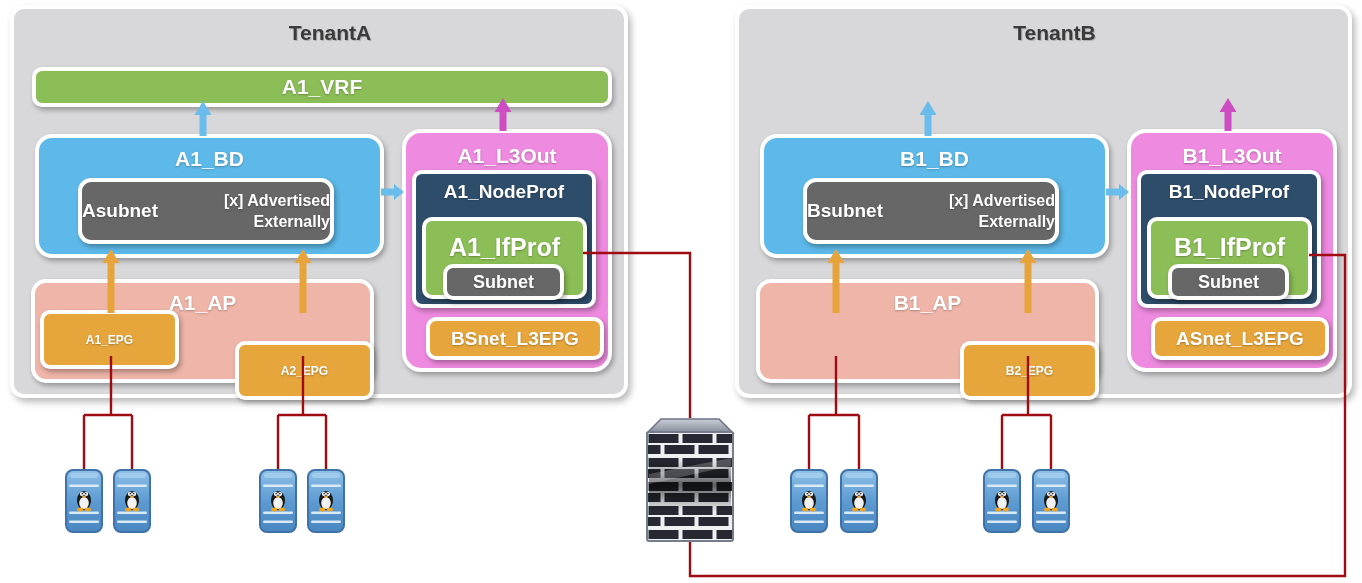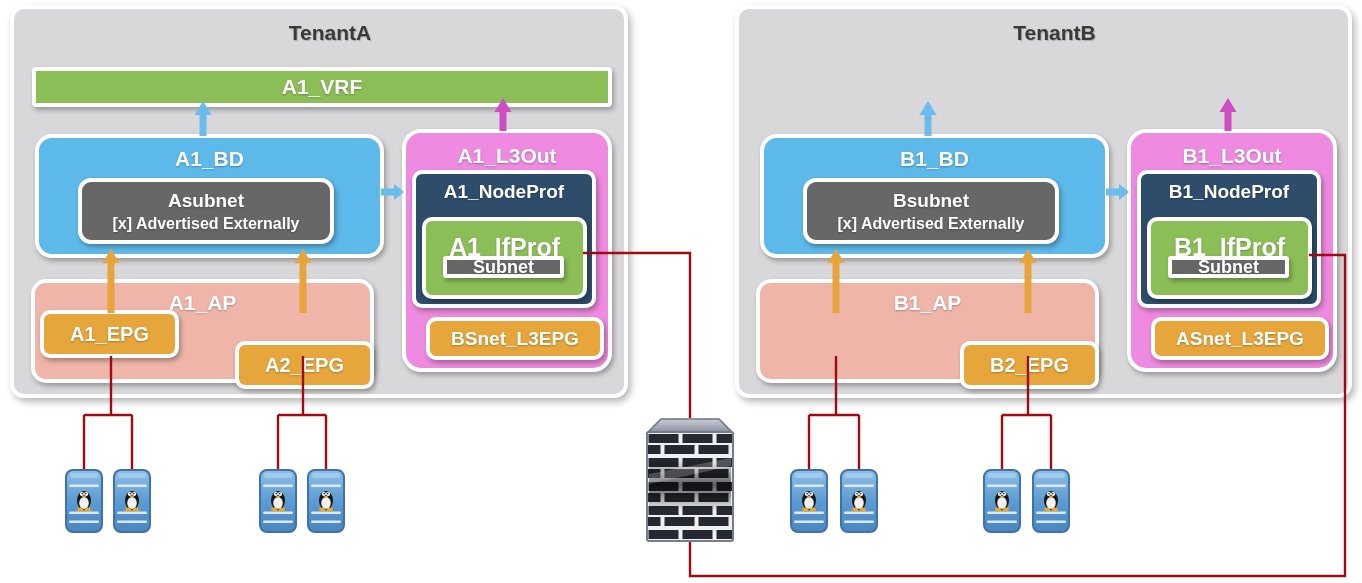--- a/index.html
+++ b/index.html
@@ -23,41 +23,41 @@
   .tenant-title{
     position:absolute;top:12px;left:11px;width:100%;text-align:center;
     font-size:21px;color:var(--title-gray);text-shadow:1px 1px 1px rgba(0,0,0,0.2);
   }
   .node{
     position:absolute;border:4px solid #fff;box-shadow:2px 3px 5px rgba(0,0,0,0.30);
     color:#fff;text-shadow:0 1px 2px rgba(0,0,0,0.28);box-sizing:border-box;
   }
   .box-label{position:absolute;left:0;width:100%;text-align:center;}
   
-  .vrf{left:18px;top:58px;width:580px;height:40px;background:var(--vrf-green);border-radius:4px;
+  .vrf{left:18px;top:58px;width:580px;height:40px;background:var(--vrf-green);border-radius:10px;
        display:flex;align-items:center;justify-content:center;font-size:21px;}
   .bd{left:21px;top:125px;width:349px;height:124px;background:var(--bd-blue);border-radius:17px;}
   .bd .box-label{top:9px;font-size:21px;}
   .bd-subnet{left:64px;top:169px;width:256px;height:66px;background:var(--subnet-gray);border-radius:13px;
-       display:flex;flex-direction:column;align-items:center;justify-content:center;text-align:right;}
+       display:flex;align-items:center;justify-content:center;text-align:right;}
   .bd-subnet .sub-title{font-size:19px;line-height:24px;}
   .bd-subnet .sub-note{font-size:16px;line-height:21px;}
   .ap{left:17px;top:270px;width:343px;height:104px;background:var(--ap-salmon);border-radius:15px;}
   .ap .box-label{top:8px;font-size:21px;}
-  .epg{top:301px;width:139px;height:48px;background:var(--epg-orange);border-radius:10px;
-       display:flex;align-items:center;justify-content:center;font-size:20px;}
+  .epg{top:301px;width:139px;height:59px;background:var(--epg-orange);border-radius:10px;
+       display:flex;align-items:center;justify-content:center;font-size:12px;}
   .epg-1{left:26px;}
   .epg-2{left:221px;margin-top:31px;}
   .l3out{left:388px;top:120px;width:210px;height:243px;background:var(--l3out-pink);border-radius:19px;}
   .l3out .box-label{top:11px;font-size:21px;}
   .nodeprof{left:398px;top:161px;width:184px;height:138px;background:var(--nodeprof-navy);border-radius:10px;}
   .nodeprof .box-label{top:7px;font-size:19px;}
   .ifprof{left:408px;top:208px;width:165px;height:82px;background:var(--vrf-green);border-radius:10px;}
   .ifprof .box-label{top:12px;font-size:25px;}
-  .if-subnet{left:429px;top:247px;width:121px;height:22px;background:var(--subnet-gray);border-radius:3px;
+  .if-subnet{left:429px;top:255px;width:121px;height:36px;background:var(--subnet-gray);border-radius:10px;
        display:flex;align-items:center;justify-content:center;font-size:18px;}
   .l3epg{left:412px;top:308px;width:178px;height:43px;background:var(--epg-orange);border-radius:10px;
        display:flex;align-items:center;justify-content:center;font-size:19px;}
   .overlay{position:absolute;left:0;top:0;pointer-events:none;}
   .red-link{stroke:var(--link-red);stroke-width:2.4;fill:none;}
   .arrow-blue{fill:var(--arrow-blue);}
   .arrow-pink{fill:var(--arrow-pink);}
   .arrow-orange{fill:var(--arrow-orange);}
 </style>
 </head>

